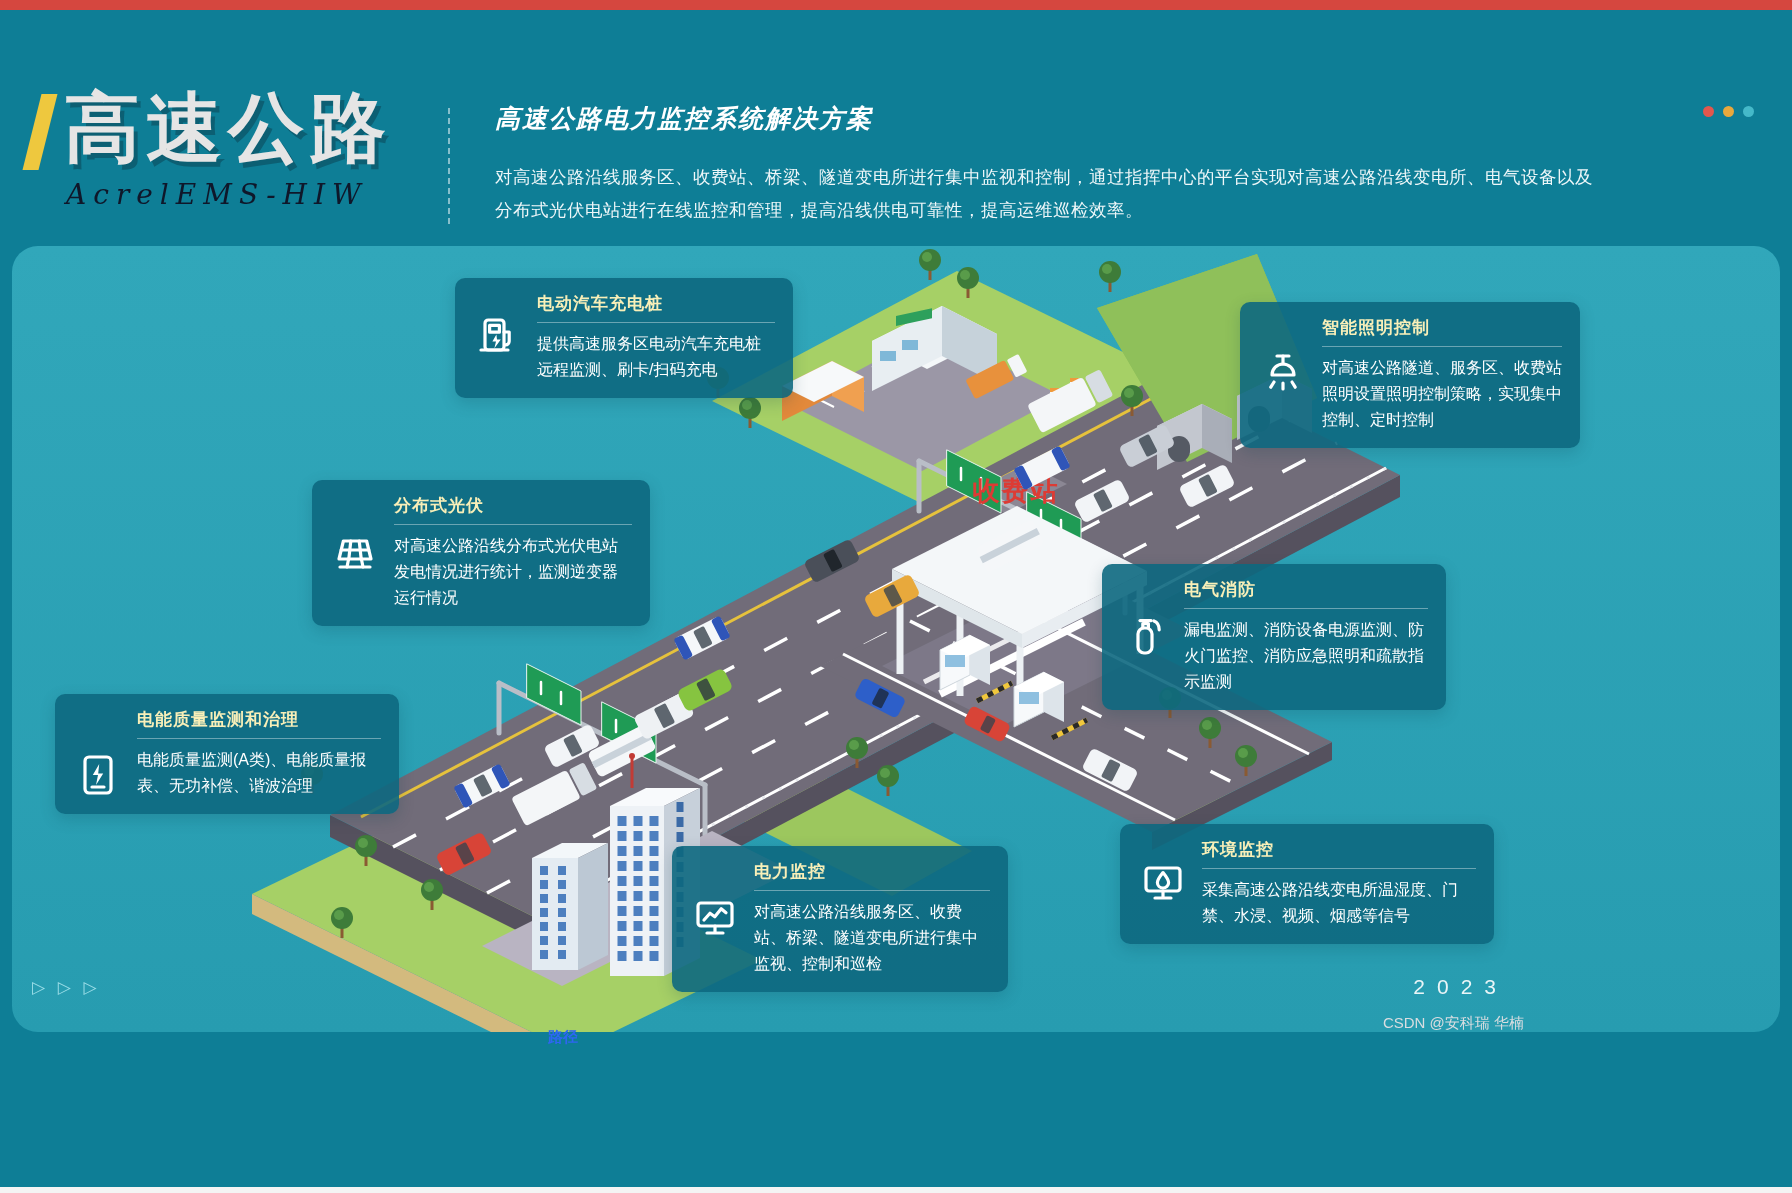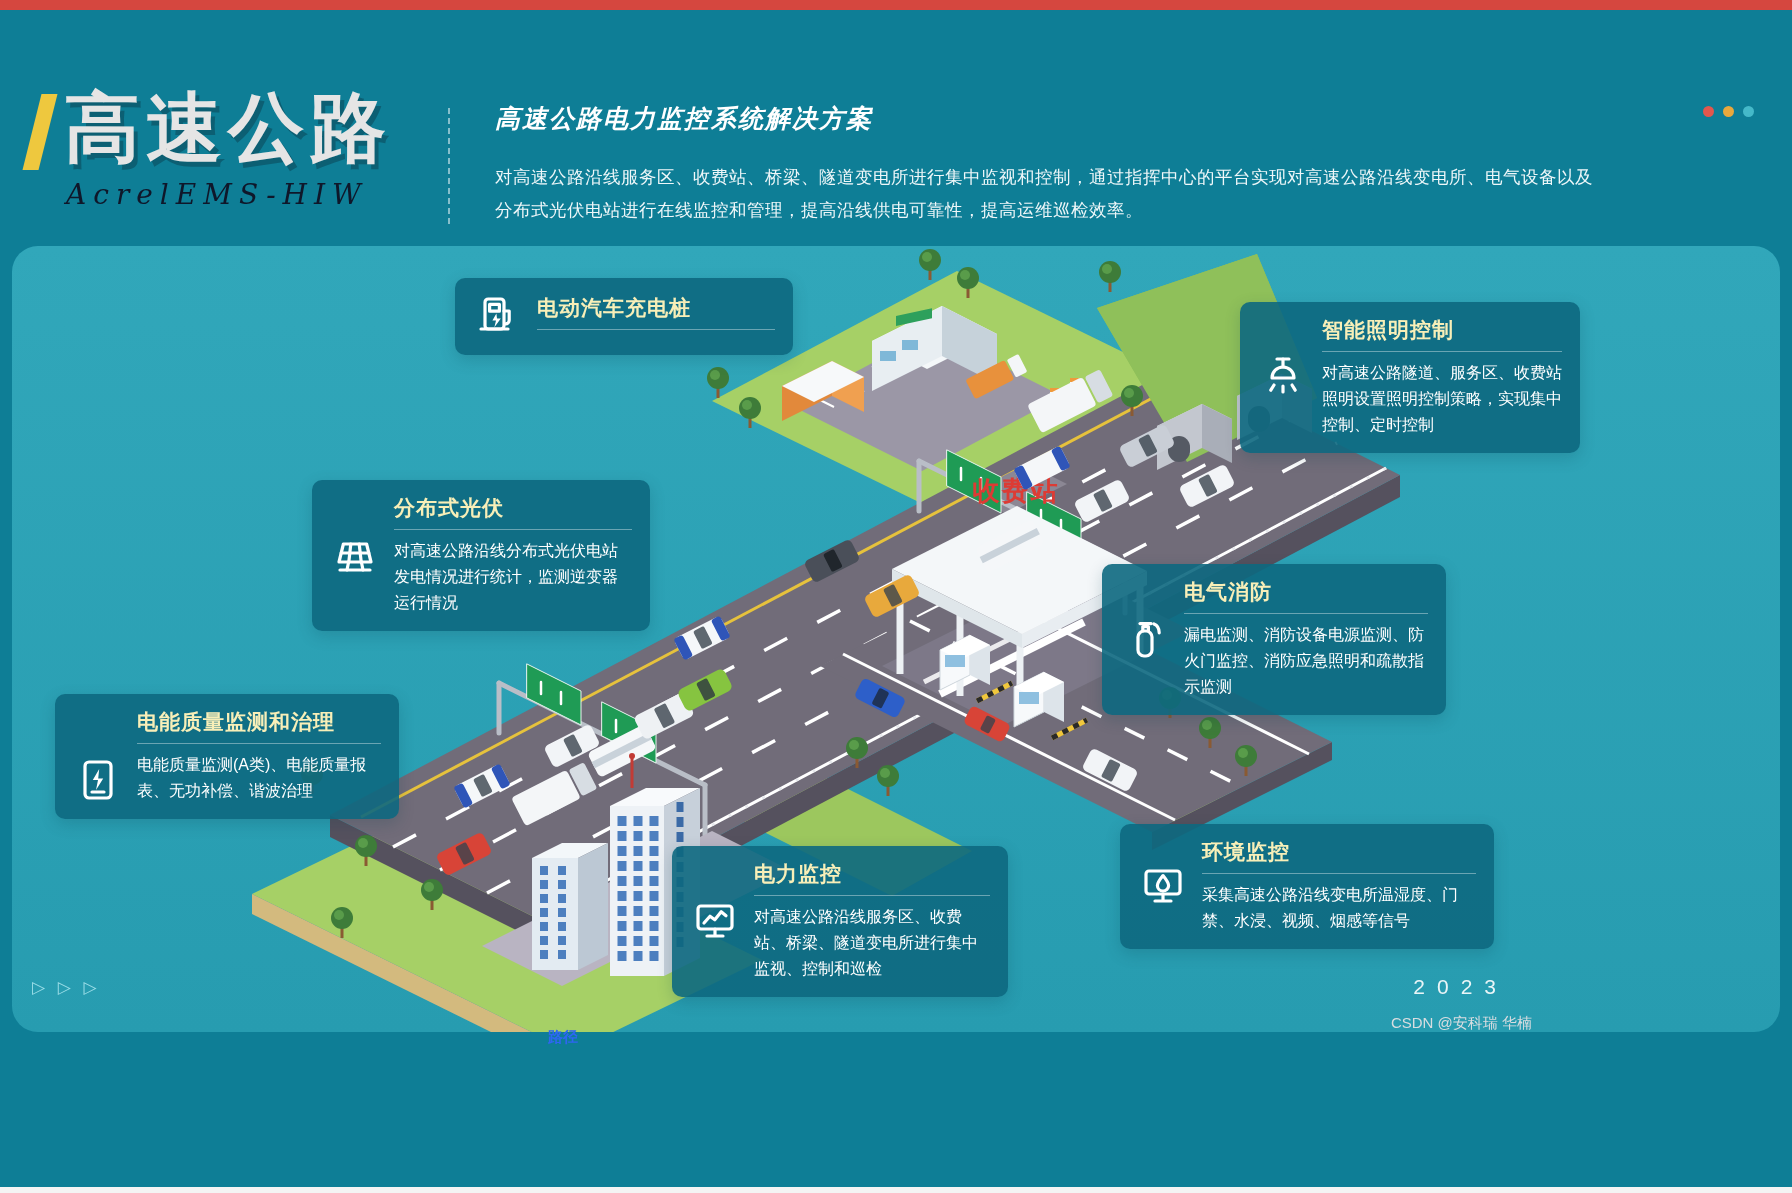--- a/index.html
+++ b/index.html
@@ -29,32 +29,32 @@
   .illustration{position:absolute;left:0;top:0;width:1768px;height:786px;}
 
   
   .card{position:absolute;background:rgba(13,104,128,.9);border-radius:10px;
     padding:14px 18px 15px;display:flex;gap:14px;align-items:center;
     box-shadow:0 5px 16px rgba(8,60,75,.2);z-index:5;}
   .card-icon{flex:0 0 50px;display:flex;align-items:center;justify-content:center;}
   .card-icon svg{width:48px;height:48px;stroke:#fff;fill:none;stroke-width:1.6;
     stroke-linecap:round;stroke-linejoin:round;}
   .card-text{flex:1;}
-  .card-title{font-size:21px;font-weight:bold;color:#f8efb8;letter-spacing:1px;
+  .card-title{font-size:17px;font-weight:bold;color:#f8efb8;letter-spacing:1px;
     padding-bottom:7px;border-bottom:1px solid rgba(255,255,255,.38);margin-bottom:8px;}
   .card-body{font-size:16px;line-height:1.62;color:#ffffff;}
 
   
   .play-arrows{position:absolute;left:20px;bottom:34px;font-size:17px;color:#9adde7;
     letter-spacing:4px;z-index:6;}
   .panel-year{position:absolute;right:272px;bottom:33px;font-size:21px;color:#eaf5f7;
     letter-spacing:12px;z-index:6;margin-left:36px;}
   .caption-link{position:absolute;left:548px;top:1028px;font-size:15px;font-weight:bold;
     color:#2e66f2;z-index:10;}
-  .watermark{position:absolute;right:260px;top:1014px;font-size:15px;color:#d9dde0;z-index:10;}
+  .watermark{position:absolute;right:268px;top:1014px;font-size:15px;color:#d9dde0;z-index:10;}
   .bottom-strip{position:absolute;left:0;bottom:0;width:100%;height:6px;background:#f4f4f4;z-index:11;}
 </style>
 </head>
 <body>
 
 <div class="top-bar"></div>
 
 <div class="header">
   <div class="brand">
     <div class="brand-accent"></div>
@@ -384,20 +384,21 @@
       <svg viewBox="0 0 24 24">
           <rect x="5.5" y="3.5" width="9.5" height="15" rx="1.6"></rect>
           <rect x="7.8" y="6.2" width="4.9" height="3.4"></rect>
           <path d="M15 9.5h2.6v4.6a1.8 1.8 0 0 1-1.8 1.8"></path>
           <path d="M3.5 18.5h13.5"></path>
           <path d="M11.2 10.8l-2 3.4h1.8l-.8 3.4 3.2-4.3h-1.9z" fill="#fff" stroke="none"></path>
         </svg>
     </div>
     <div class="card-text">
       <div class="card-title">电动汽车充电桩</div>
+      <div class="card-body">提供高速服务区电动汽车充电桩远程监测、刷卡/扫码充电</div>
     </div>
   </div>
 
   <div class="card" style="left:1228px;top:56px;width:304px;">
     <div class="card-icon">
       <svg viewBox="0 0 24 24">
           <path d="M9 3h6"></path>
           <path d="M12 3v4"></path>
           <path d="M6.5 12.5a5.5 5.5 0 0 1 11 0z"></path>
           <path d="M7.5 16l-1.6 2.6"></path>

